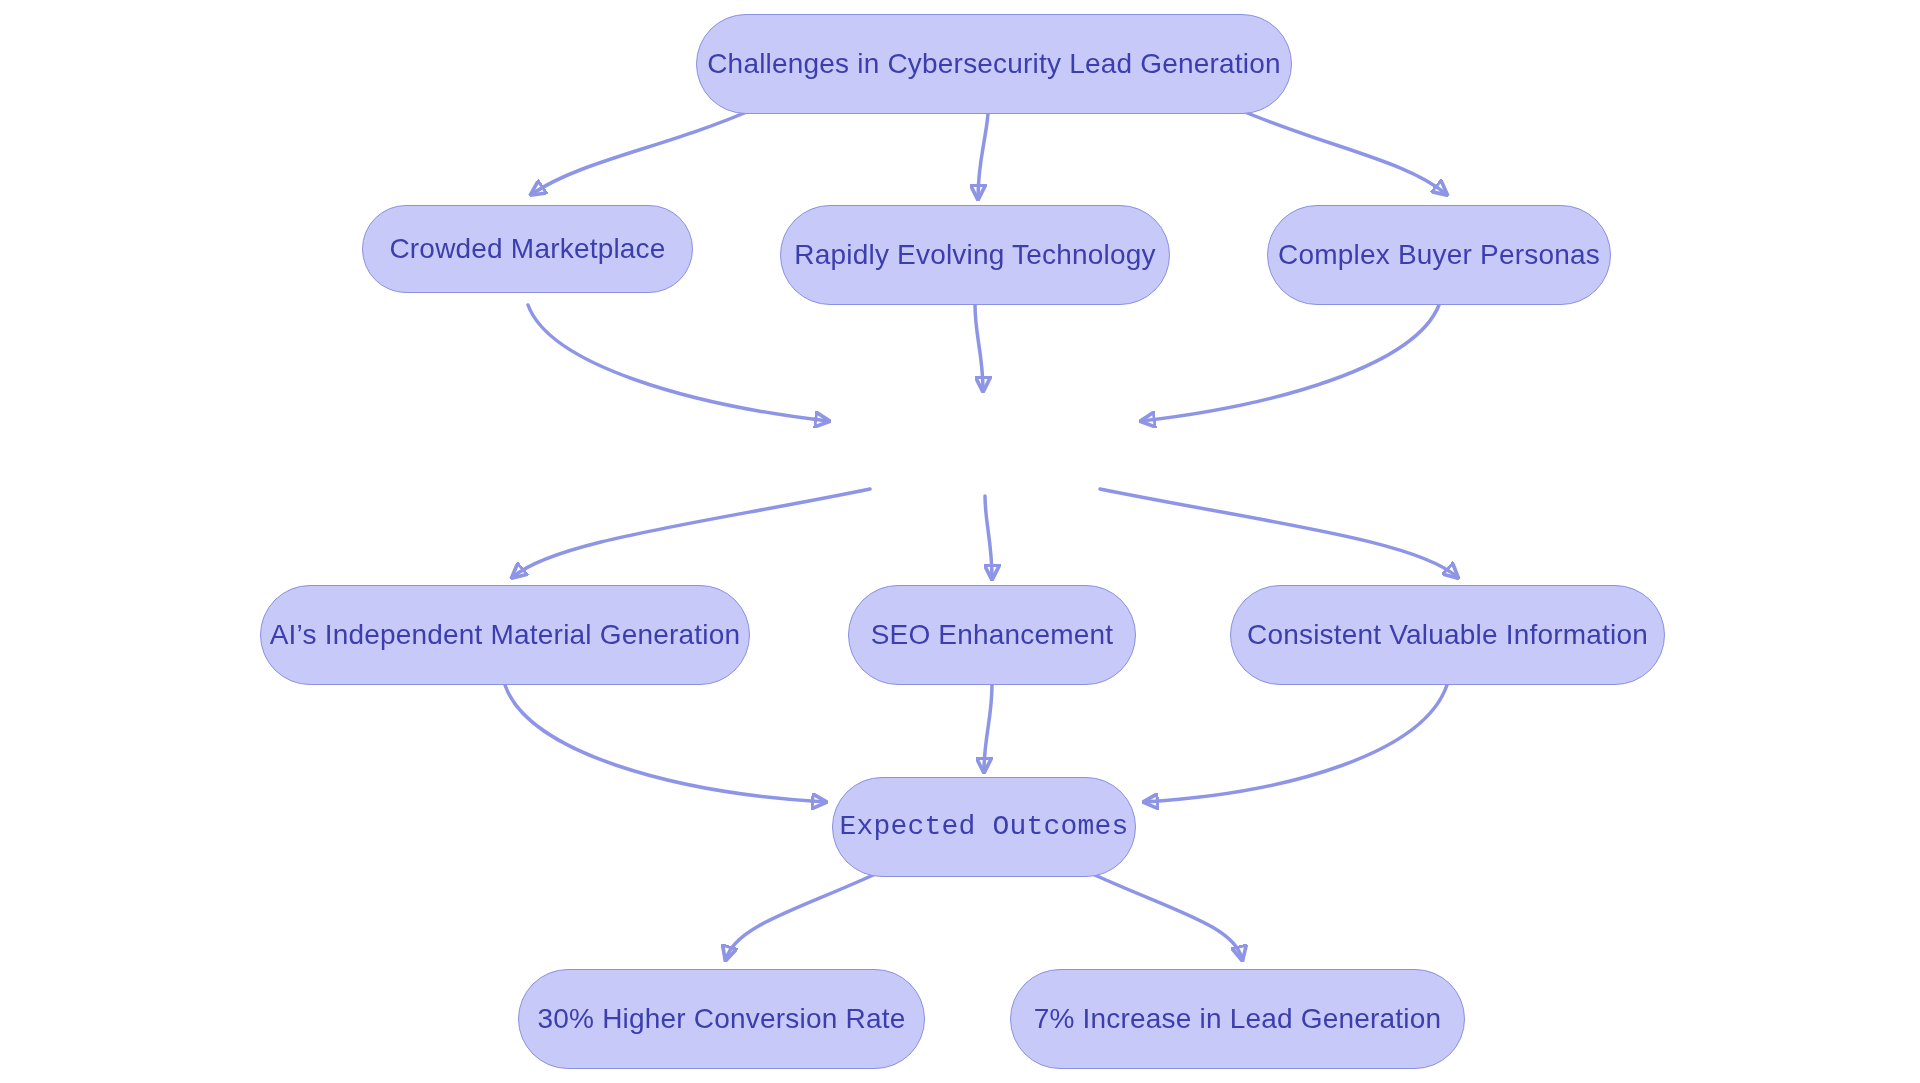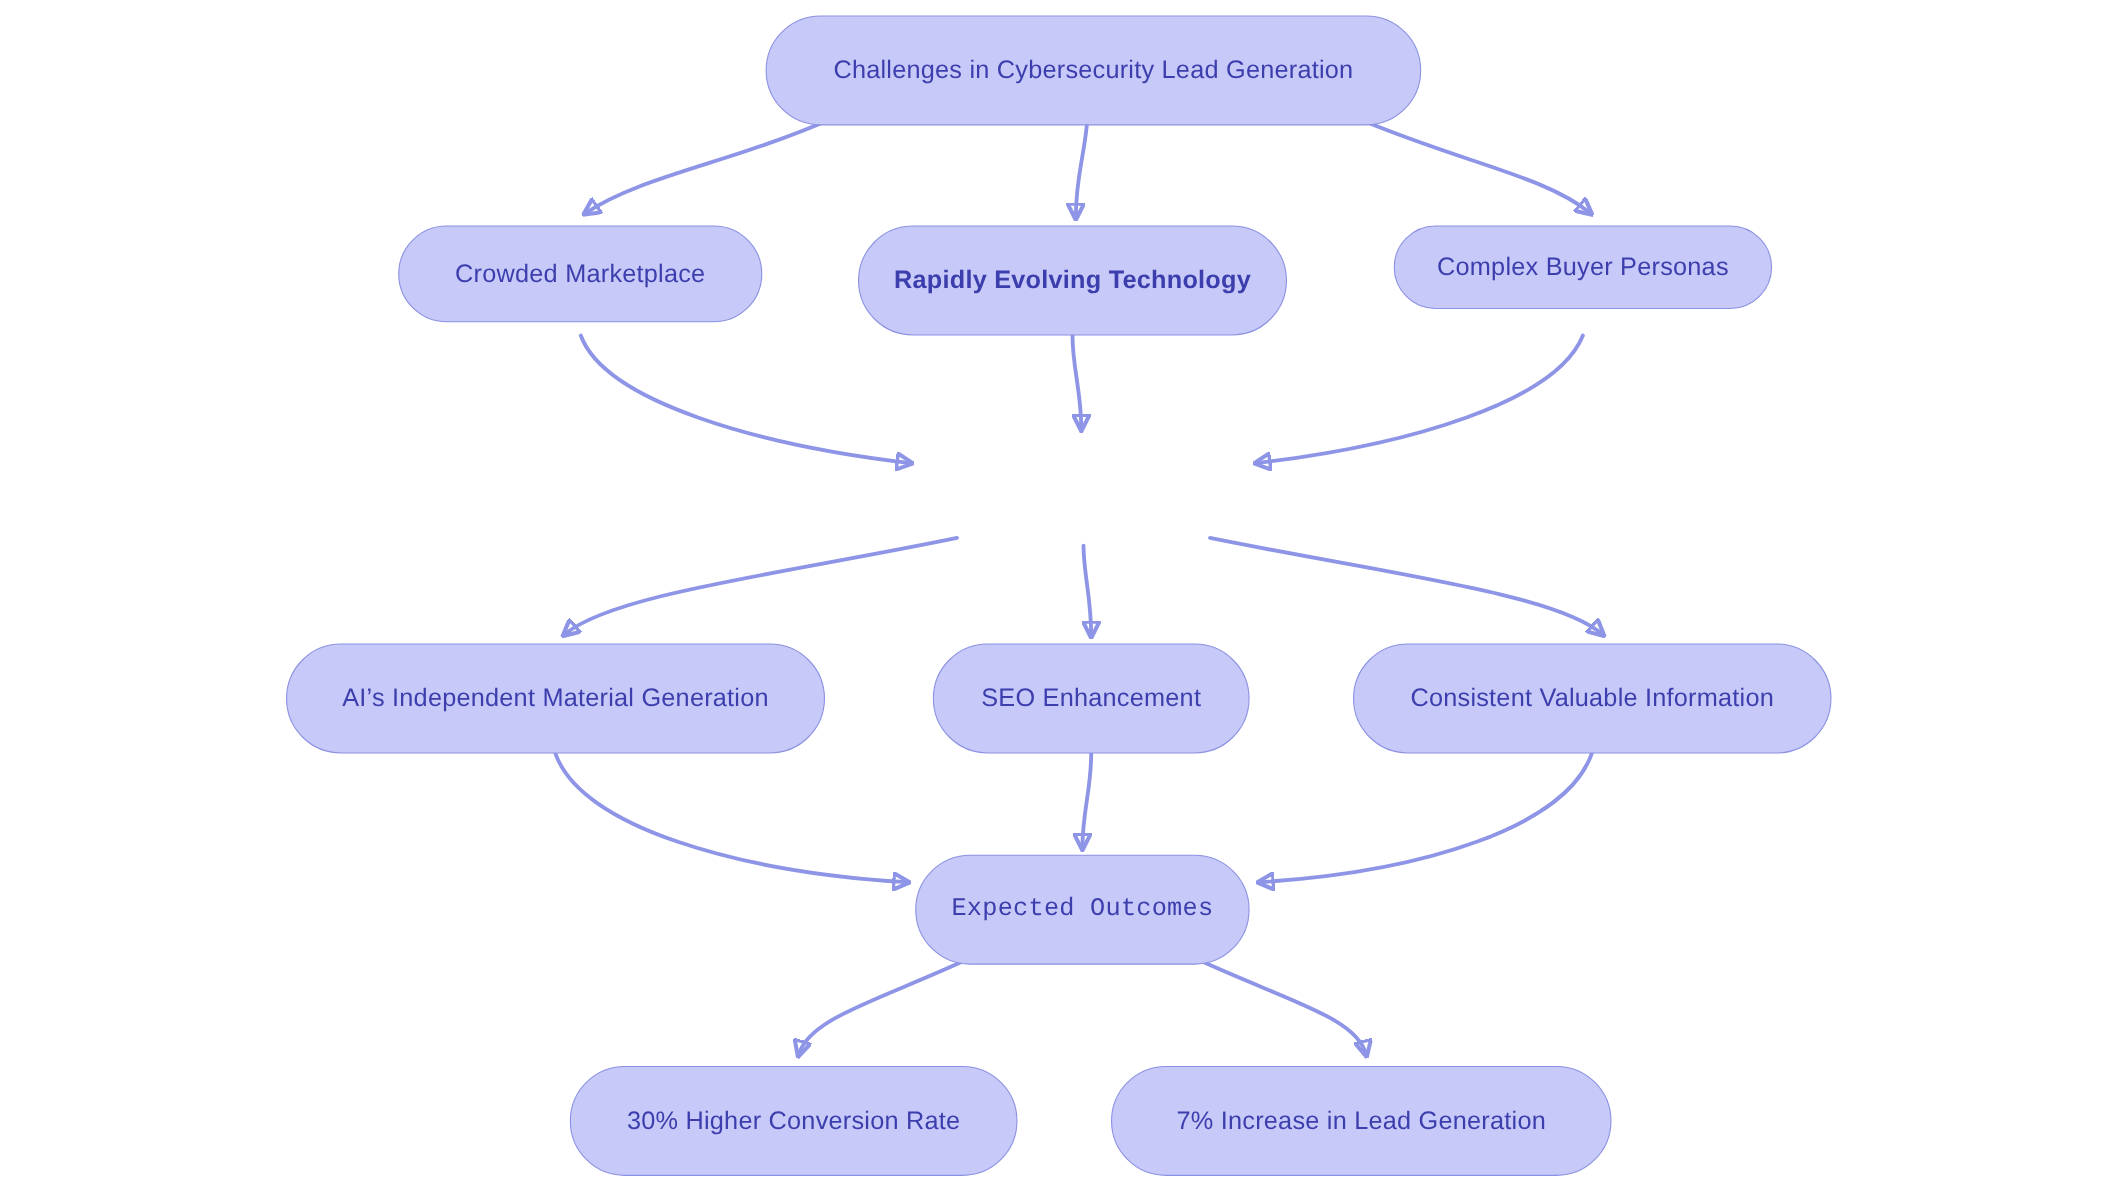--- a/index.html
+++ b/index.html
@@ -30,21 +30,21 @@
     stroke-linecap: round;
   }
   .node {
     position: absolute;
     z-index: 2;
     box-sizing: border-box;
     background: #c7c9f8;
     border: 1.5px solid #8b91e2;
     border-radius: 50px;
     color: #3c3ead;
-    font-size: 23px;
+    font-size: 28px;
     line-height: 1.2;
     display: flex;
     align-items: center;
     justify-content: center;
     text-align: center;
     white-space: nowrap;
     letter-spacing: 0.2px;
   }
 </style>
 </head>
@@ -76,23 +76,23 @@
     <path d="M 1447,685 C 1424,752 1292,793 1145,802" marker-end="url(#arrow)"></path>
 
     <path d="M 882,871 C 798,910 736,925 726,959" marker-end="url(#arrow)"></path>
     <path d="M 1086,871 C 1170,910 1234,925 1242,959" marker-end="url(#arrow)"></path>
   </svg>
 
   <div class="node" style="left:696px;  top:14px;  width:596px; height:100px;">Challenges in Cybersecurity Lead Generation</div>
 
   <div class="node" style="left:362px;  top:205px; width:331px; height:88px;">Crowded Marketplace</div>
 
-  <div class="node" style="left:780px;  top:205px; width:390px; height:100px;font-weight:bold;">Rapidly Evolving Technology</div>
+  <div class="node" style="left:780px;  top:205px; width:390px; height:100px;">Rapidly Evolving Technology</div>
 
-  <div class="node" style="left:1267px; top:205px; width:344px; height:76px;">Complex Buyer Personas</div>
+  <div class="node" style="left:1267px; top:205px; width:344px; height:100px;">Complex Buyer Personas</div>
 
 
   <div class="node" style="left:260px;  top:585px; width:490px; height:100px;">AI’s Independent Material Generation</div>
 
   <div class="node" style="left:848px;  top:585px; width:288px; height:100px;">SEO Enhancement</div>
 
   <div class="node" style="left:1230px; top:585px; width:435px; height:100px;">Consistent Valuable Information</div>
 
   <div class="node" style="left:832px;  top:777px; width:304px; height:100px;font-family:Liberation Mono, monospace;">Expected Outcomes</div>
 

